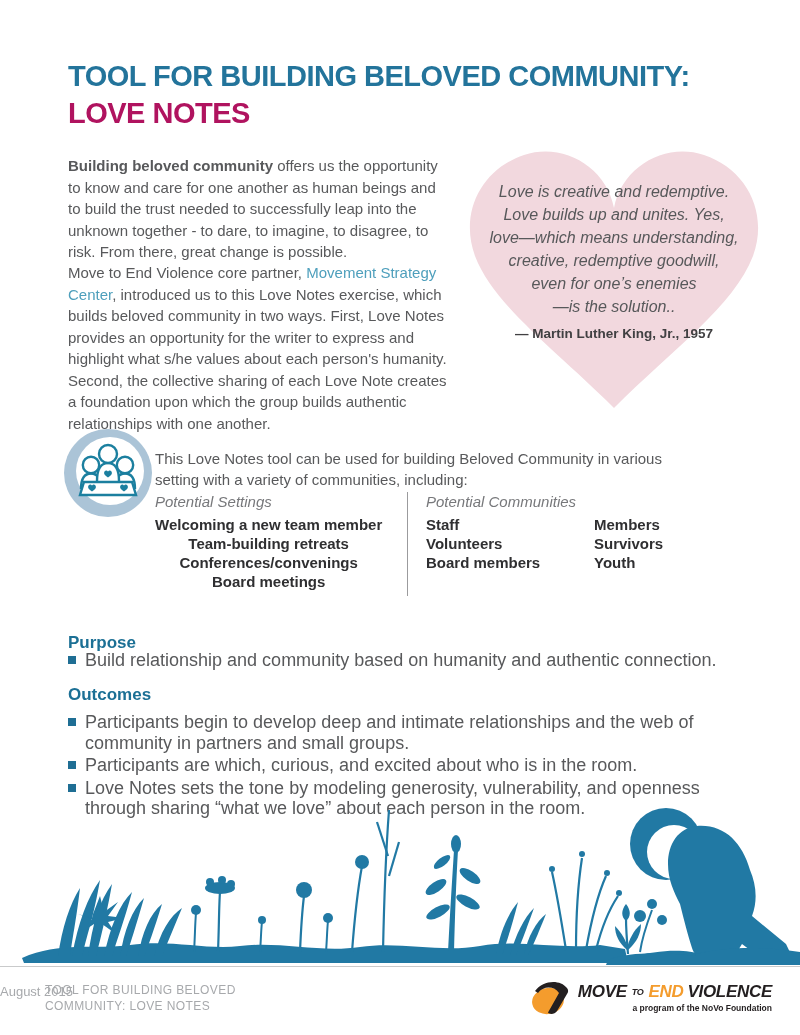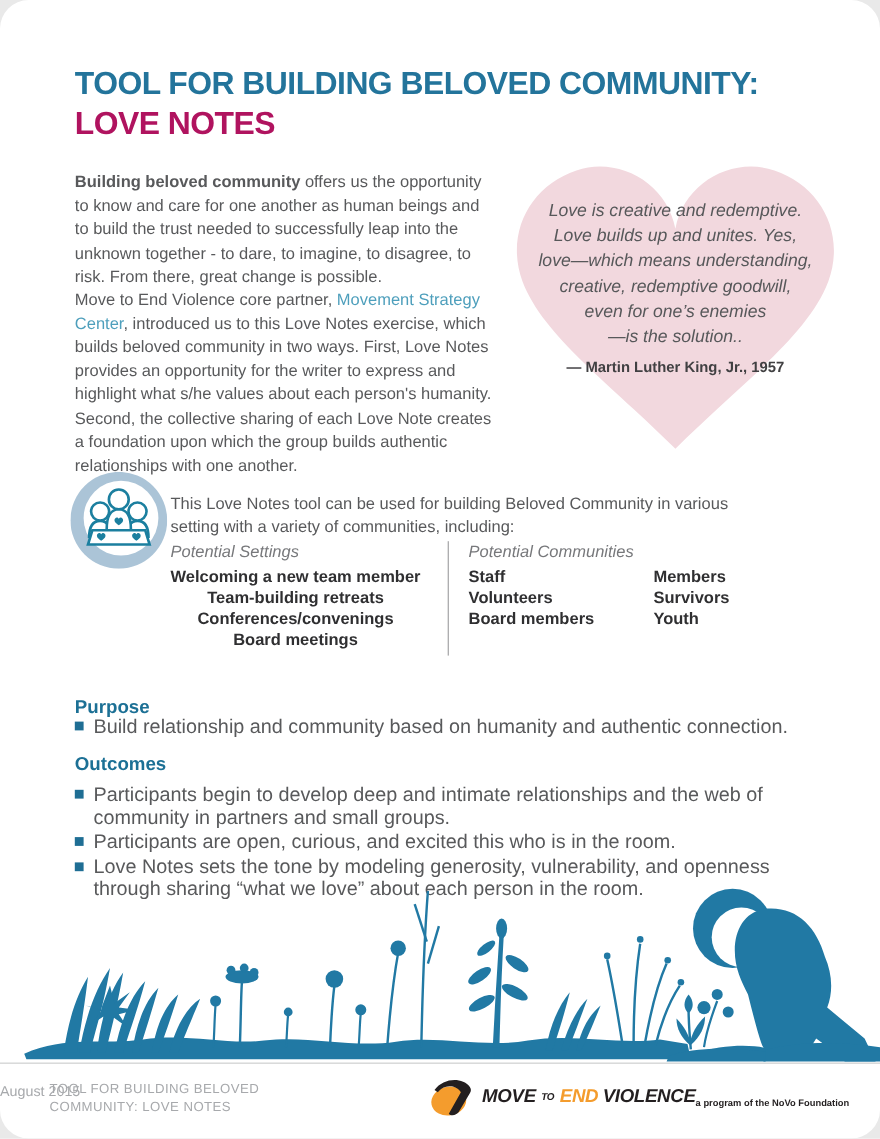--- a/index.html
+++ b/index.html
@@ -1,20 +1,20 @@
 <!DOCTYPE html>
 <html><head>
 <meta charset="utf-8">
 <style>
   * { margin:0; padding:0; box-sizing:border-box; }
   html,body { background:#e9e9e9; }
   .page {
     position:relative; width:800px; height:1035px; margin:0 auto;
     background:#ffffff; overflow:hidden;
-    font-family:"Liberation Sans", sans-serif; color:#58595B;border-radius:26px;
+    font-family:"Liberation Sans", sans-serif; color:#58595B;
   }
   
   .title { position:absolute; left:68px; top:58px; font-weight:bold; font-size:29px; line-height:37px; letter-spacing:-0.5px; }
   .title-l1 { color:#23749B; }
   .title-l2 { color:#B0135F; }
   
   .para { position:absolute; left:68px; width:380px; font-size:15px; line-height:21.5px; color:#58595B; }
   .para1 { top:155px; }
   .para2 { top:262px; }
   .bold-lead { font-weight:bold; }
@@ -45,21 +45,21 @@
   .outcomes-list { top:712px; }
   .bullet-row { display:flex; margin-bottom:2px; font-size:18px; line-height:20.5px; color:#58595B; }
   .bullet-sq { flex:none; width:8px; height:8px; background:#1F6E94; margin:6px 9px 0 0; }
   
   .meadow-svg { position:absolute; left:0; top:792px; }
   .footer-line { position:absolute; left:0; top:966px; width:800px; height:1px; background:#C9CACB; }
   
   .f-left { position:absolute; left:45px; top:982px; font-size:12px; line-height:16px; letter-spacing:0.4px; color:#A7A9AC; text-transform:uppercase; }
   .f-date { position:absolute; left:0; top:984px; width:800px; text-align:left; font-size:13px; color:#A7A9AC; }
   .f-logo { position:absolute; right:28px; top:976px; display:flex; align-items:center; gap:7px; }
-  .logo-text-col { display:flex; flex-direction:row; align-items:flex-end; }
+  .logo-text-col { display:flex; flex-direction:column; align-items:flex-end; }
   .logo-line { display:flex; align-items:center; gap:4px; font-style:italic; font-weight:bold; letter-spacing:-0.3px; }
   .logo-word { font-size:17px; color:#231F20; }
   .logo-to { font-size:9px; color:#231F20; padding:0 1px; }
   .logo-end { font-size:17px; color:#F49C2D; }
   .logo-tagline { font-size:8.5px; font-weight:bold; color:#231F20; margin-top:1px; }
 </style>
 </head>
 <body>
 
 <div class="page">
@@ -140,21 +140,21 @@
   </div>
 
   <h2 class="sec-h outcomes-h">Outcomes</h2>
   <div class="bullets outcomes-list">
     <div class="bullet-row">
       <span class="bullet-sq"></span>
       <span>Participants begin to develop deep and intimate relationships and the web of community in partners and small groups.</span>
     </div>
     <div class="bullet-row">
       <span class="bullet-sq"></span>
-      <span>Participants are open, curious, and excited this who is in the room.</span>
+      <span>Participants are which, curious, and excited about who is in the room.</span>
     </div>
     <div class="bullet-row">
       <span class="bullet-sq"></span>
       <span>Love Notes sets the tone by modeling generosity, vulnerability, and openness through sharing “what we love” about each person in the room.</span>
     </div>
   </div>
 
   <svg class="meadow-svg" width="800" height="175" viewBox="0 0 800 175">
     <g fill="#2179A4" stroke="none">
 

